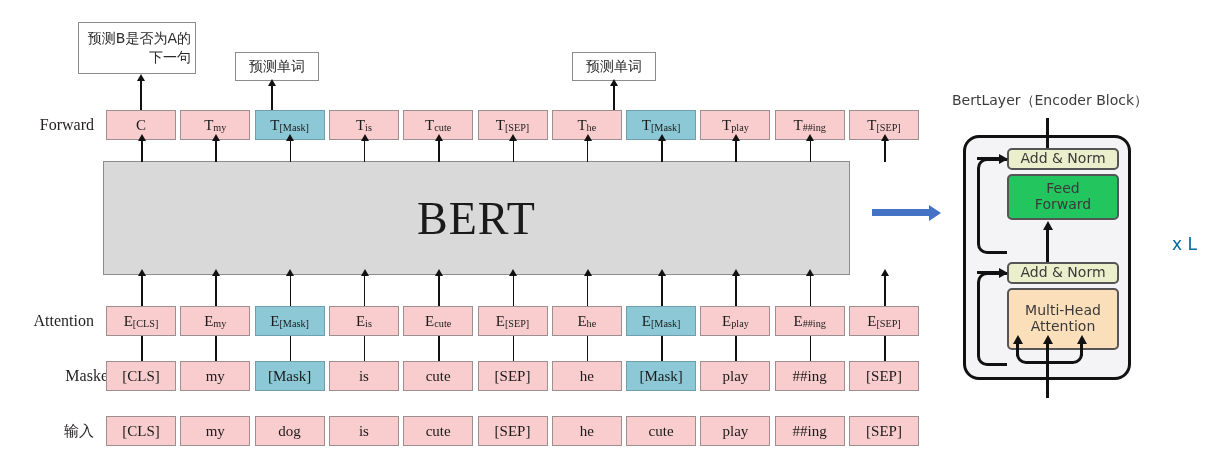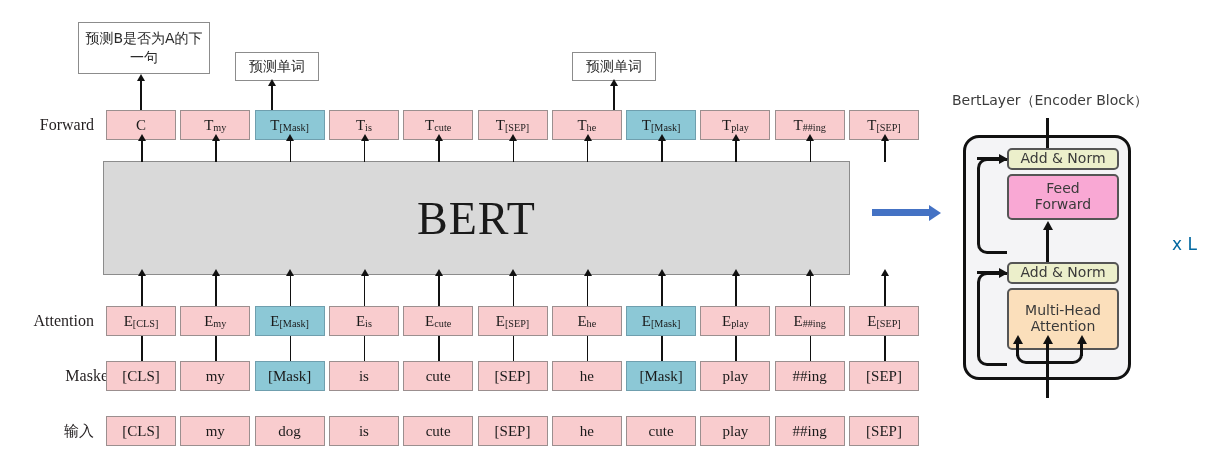--- a/index.html
+++ b/index.html
@@ -152,21 +152,21 @@
     display: flex;
     align-items: center;
     justify-content: center;
     text-align: center;
     font-family: "DejaVu Sans", sans-serif;
     font-size: 14px;
     color: #3a3a3a;
     line-height: 1.12;
   }
   .enc-box.addnorm { background: #ecefcb; }
-  .enc-box.ffn     { background: #f9a8d4; text-align: center; }
+  .enc-box.ffn     { background: #22c55e; text-align: center; }
   .enc-box.mha     { background: #fbdfbb; }
 
   .enc-line {
     position: absolute;
     background: #111111;
   }
   .enc-line.v { width: 3px; }
   .enc-line.h { height: 3px; }
   .enc-arrow-up::after {
     content: "";
@@ -210,21 +210,21 @@
     font-size: 17px;
     color: #0369a1;
     white-space: nowrap;
   }
 </style>
 </head>
 <body>
 
 <div id="canvas">
 
-  <div class="callout" id="callout-nsp" style="left:78px; top:22px; width:132px; height:52px;">预测B是否为A的下一句</div>
+  <div class="callout" id="callout-nsp" style="left:78px; top:22px; width:118px; height:52px;text-align:right;">预测B是否为A的下一句</div>
   <div class="vline arrow" style="left:140px; top:80px; height:30px;"></div>
 
   <div class="callout" id="callout-mlm-left" style="left:235px; top:52px; width:84px; height:29px;">预测单词</div>
   <div class="vline arrow" style="left:271px; top:85px; height:25px;"></div>
 
   <div class="callout" id="callout-mlm-right" style="left:572px; top:52px; width:84px; height:29px;">预测单词</div>
   <div class="vline arrow" style="left:613px; top:85px; height:25px;"></div>
 
   <div class="row-label" style="left:0px; top:116px; width:94px;">Forward</div>
   <div class="row-label" style="left:0px; top:312px; width:94px;">Attention</div>

